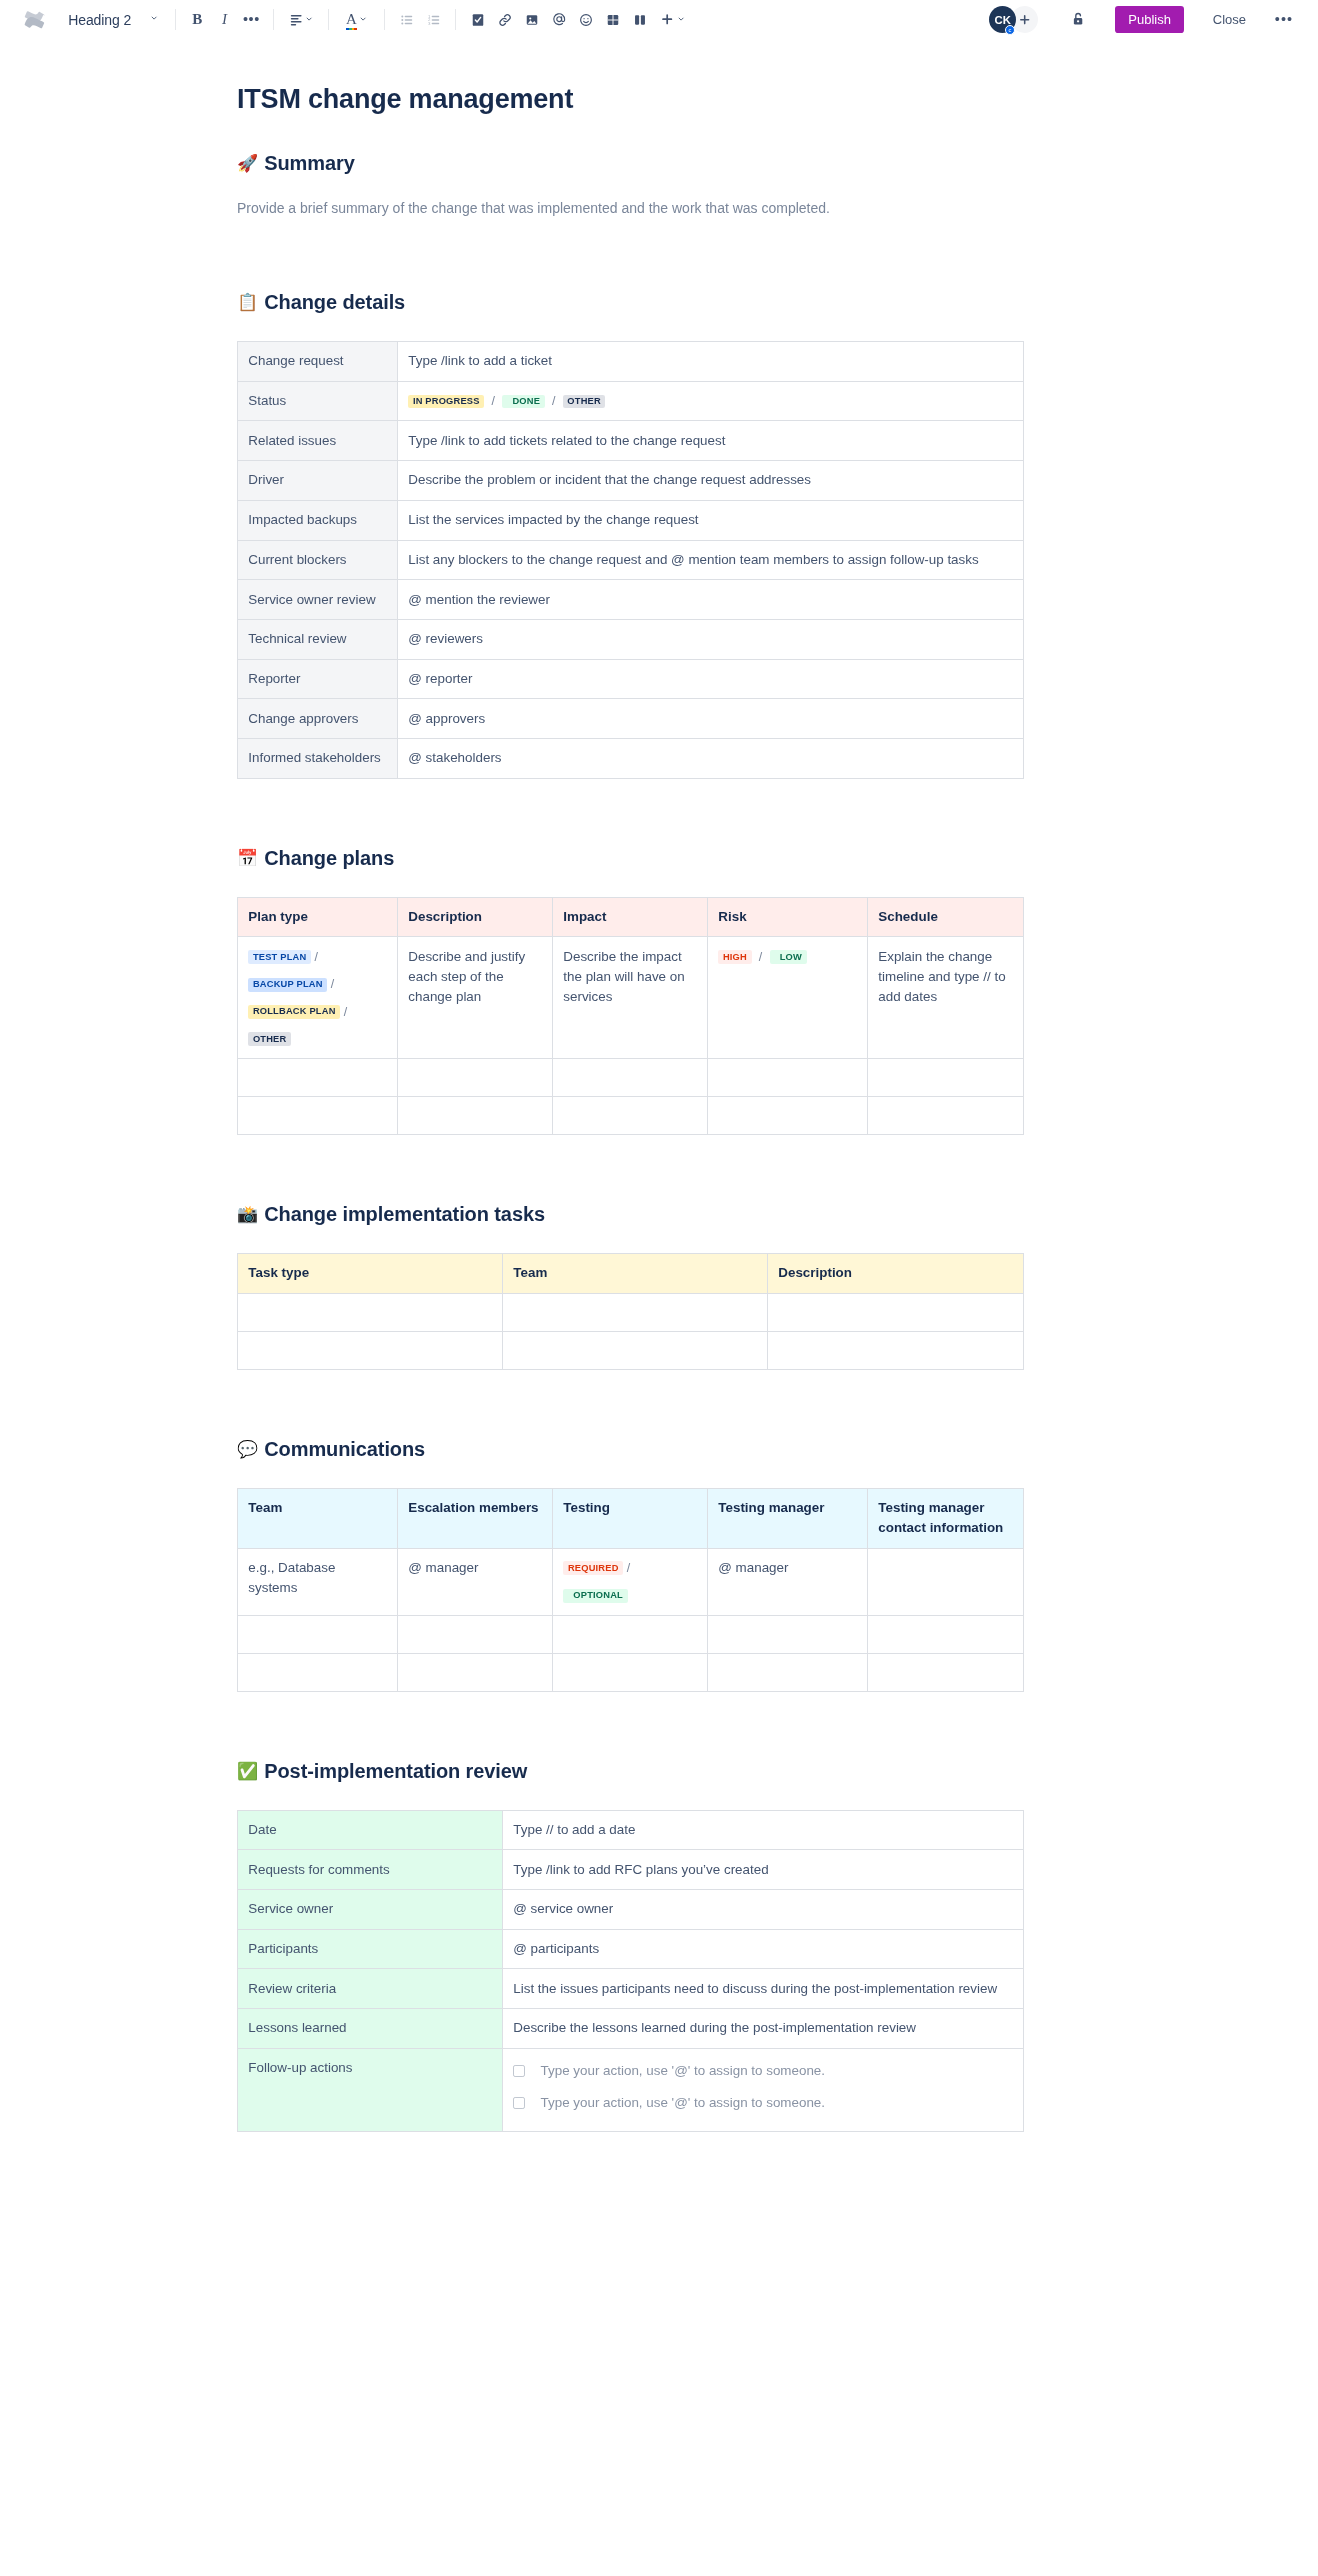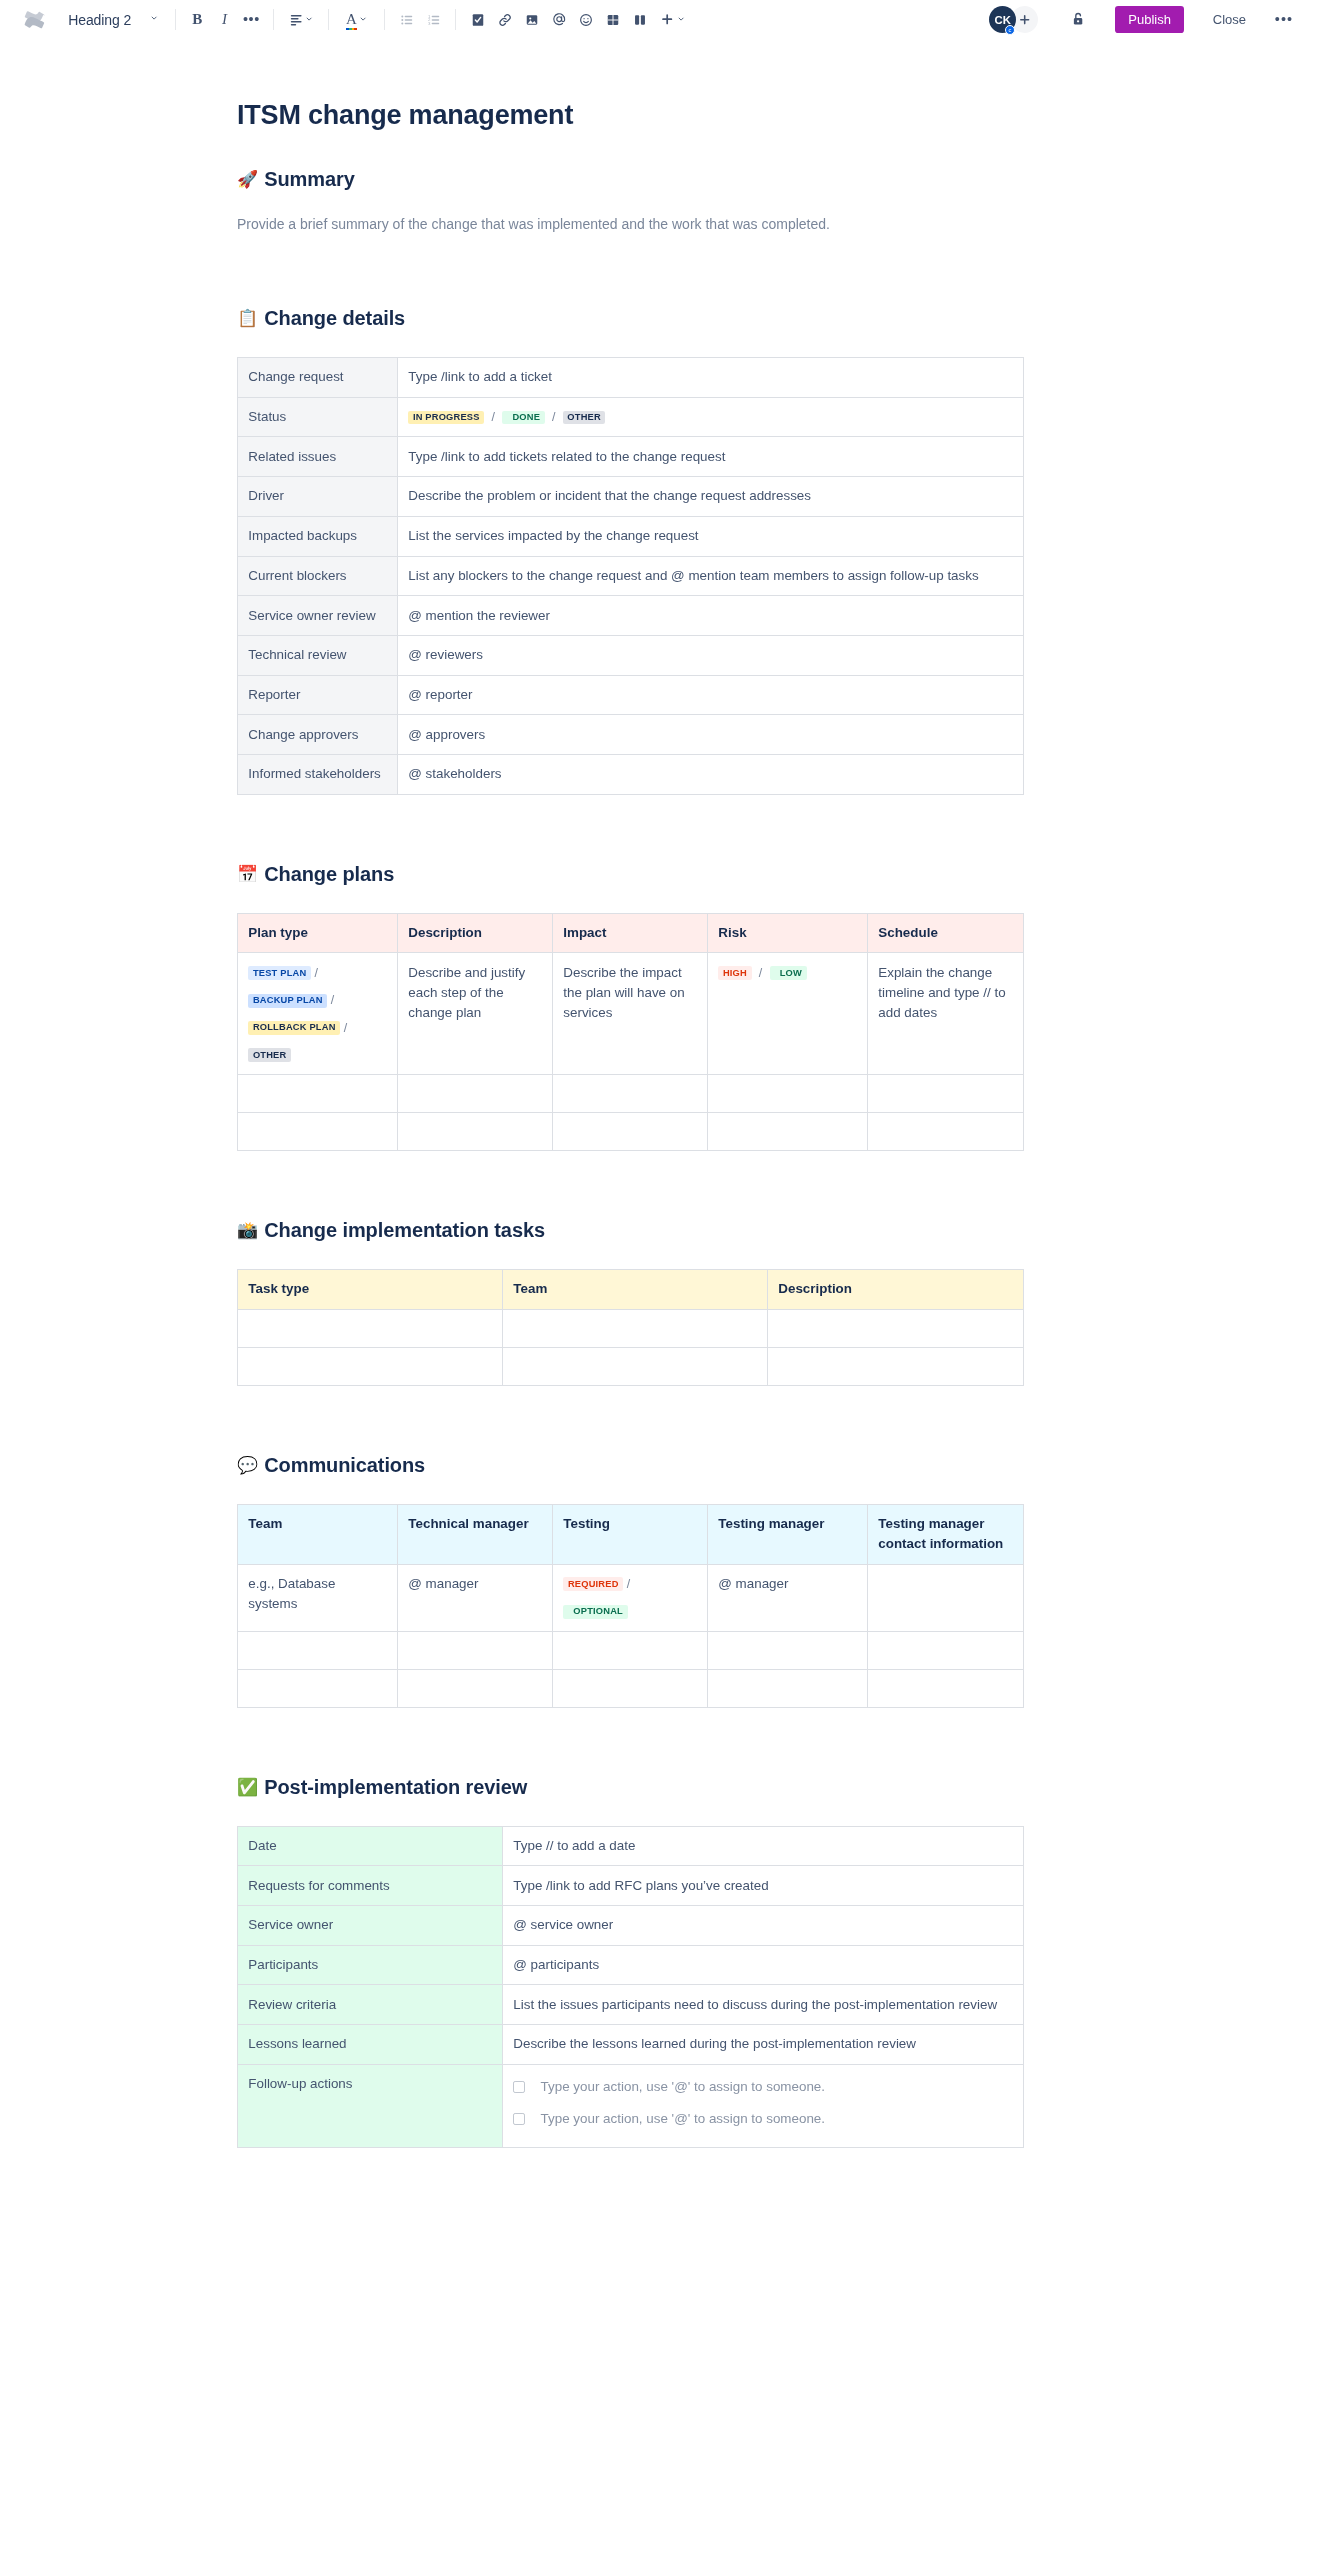--- a/index.html
+++ b/index.html
@@ -120,21 +120,21 @@
   .content {
     margin-left: 237px;
     width: 804px;
   }
   h1.doc-title {
     font-size: 27px;
     line-height: 1.15;
     font-weight: 600;
     letter-spacing: -0.2px;
     color:#172B4D;
-    margin: 60px 0 0 0;
+    margin: 44px 0 0 0;
   }
   h2.sec {
     font-size: 20px;
     font-weight: 600;
     letter-spacing:-0.1px;
     color:#172B4D;
     display:flex; align-items:center; gap:6.2px;
     margin: 0;
   }
   .emoji { font-size:17px; line-height:1;
@@ -611,21 +611,21 @@
       <colgroup>
           <col style="width:160px">
           <col style="width:155px">
           <col style="width:155px">
           <col style="width:160px">
           <col>
         </colgroup>
       <thead>
         <tr>
           <th class="fill-cyan">Team</th>
-          <th class="fill-cyan">Technical manager</th>
+          <th class="fill-cyan">Escalation members</th>
           <th class="fill-cyan">Testing</th>
           <th class="fill-cyan">Testing manager</th>
           <th class="fill-cyan">Testing manager contact information</th>
         </tr>
       </thead>
       <tbody>
         <tr>
           <td class="ph">e.g., Database systems</td>
           <td class="ph">@ manager</td>
           <td class="lz-stack">

